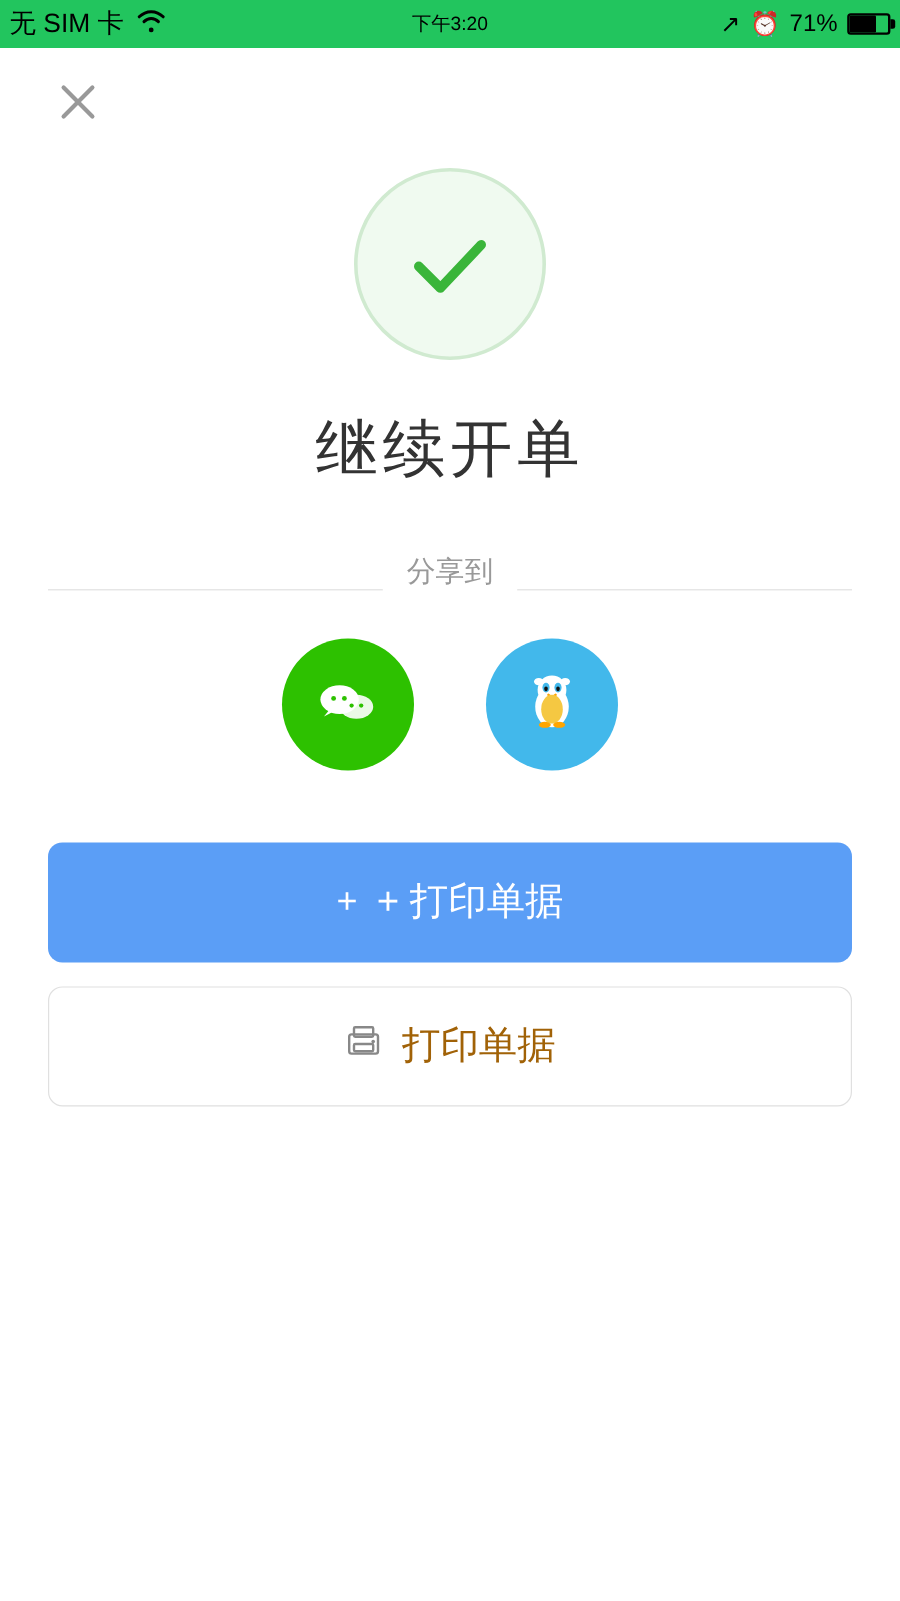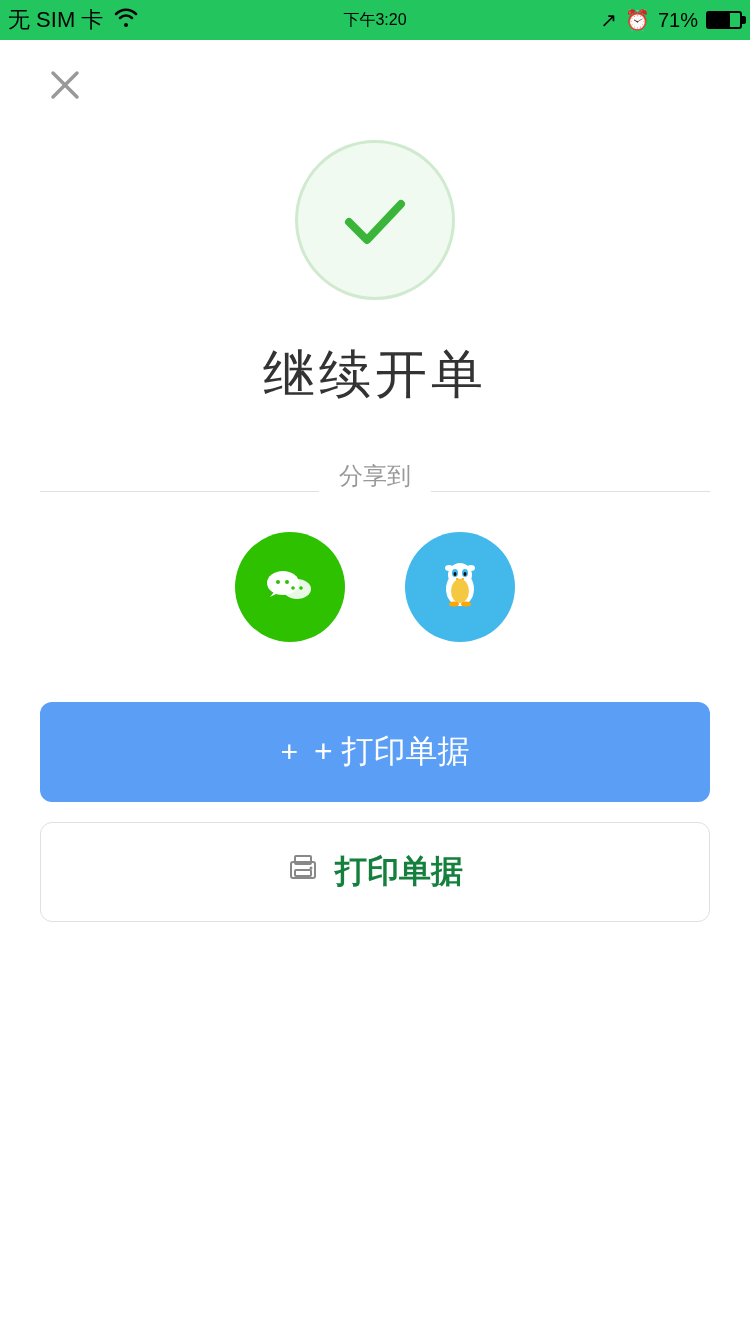--- a/index.html
+++ b/index.html
@@ -184,23 +184,22 @@
       justify-content: center;
       gap: 16px;
     }
     .btn-primary {
       background: #5b9ef6;
       color: #ffffff;
       border: none;
     }
     .btn-secondary {
       background: #ffffff;
-      color: #15803d;
+      color: #a16207;
       border: 1px solid #e0e0e0;
-      font-weight: bold;
     }
     .btn-icon {
       font-size: 30px;
     }
   </style>
 </head>
 <body>
 
 <div class="status-bar">
   <div class="status-left">

